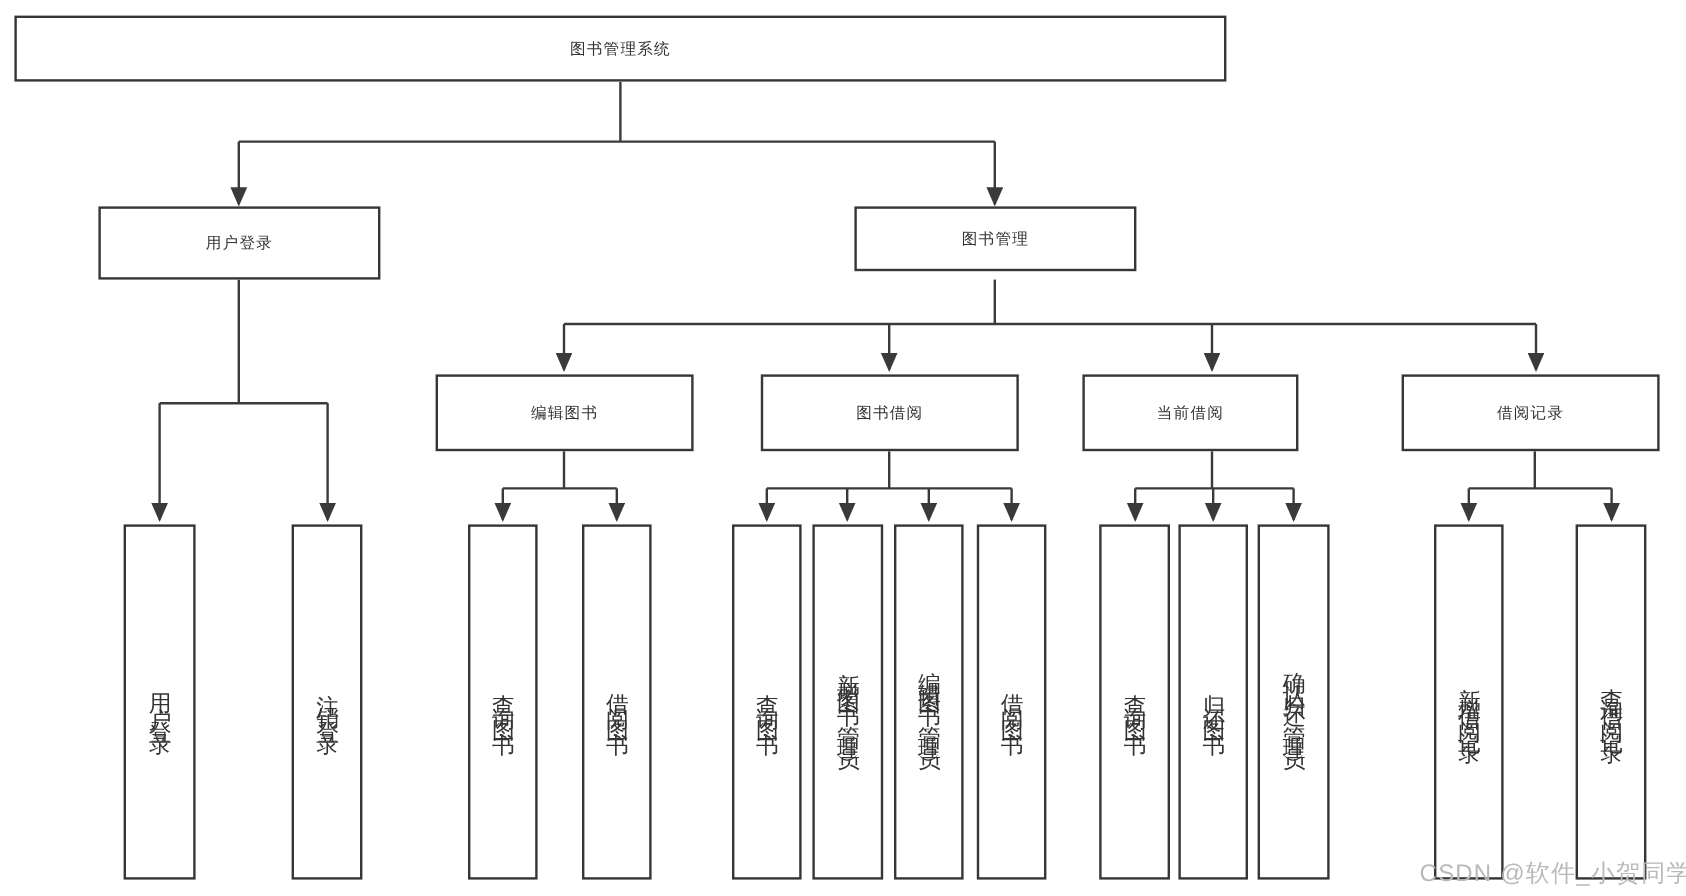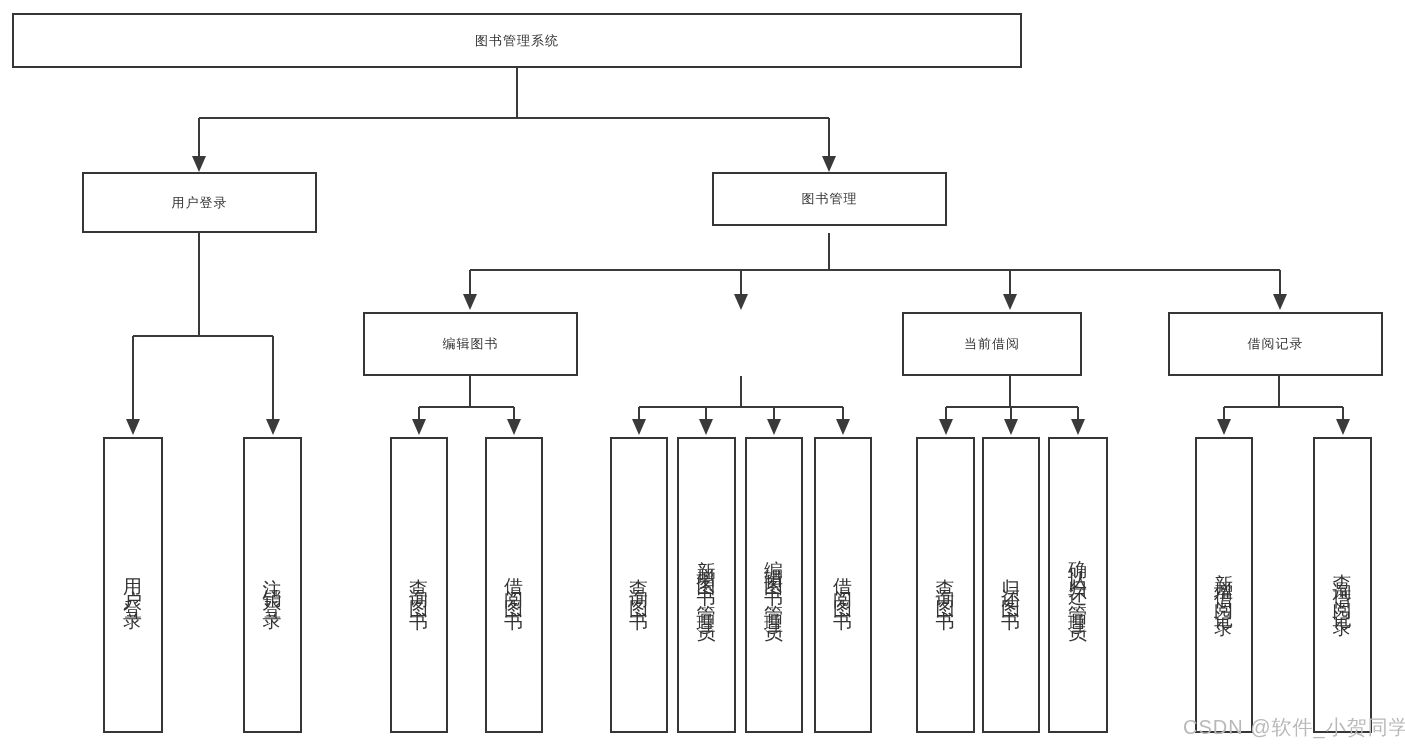--- a/index.html
+++ b/index.html
@@ -104,20 +104,21 @@
     <path class="edge" d="M1224,407 V433" marker-end="url(#arrow)"></path>
     <path class="edge" d="M1343,407 V433" marker-end="url(#arrow)"></path>
   </svg>
 
   <div class="box h root" style="left:12px;top:13px;width:1010px;height:55px">图书管理系统</div>
 
   <div class="box h" style="left:82px;top:172px;width:235px;height:61px">用户登录</div>
   <div class="box h" style="left:712px;top:172px;width:235px;height:54px">图书管理</div>
 
   <div class="box h" style="left:363px;top:312px;width:215px;height:64px">编辑图书</div>
+  <div class="box h" style="left:634px;top:312px;width:215px;height:64px">图书借阅</div>
   <div class="box h" style="left:902px;top:312px;width:180px;height:64px">当前借阅</div>
   <div class="box h" style="left:1168px;top:312px;width:215px;height:64px">借阅记录</div>
 
   <div class="box v" style="left:103px;top:437px;width:60px;height:296px">
     <span>用户登录</span>
   </div>
   <div class="box v" style="left:243px;top:437px;width:59px;height:296px">
     <span>注销登录</span>
   </div>
 

